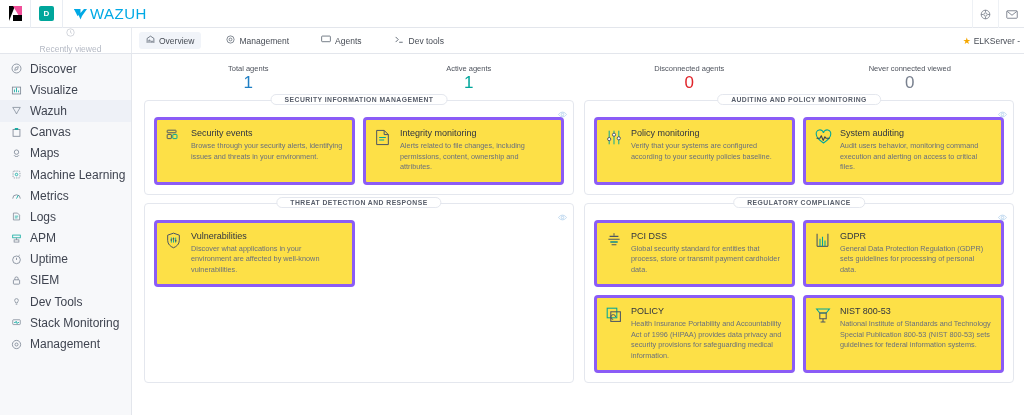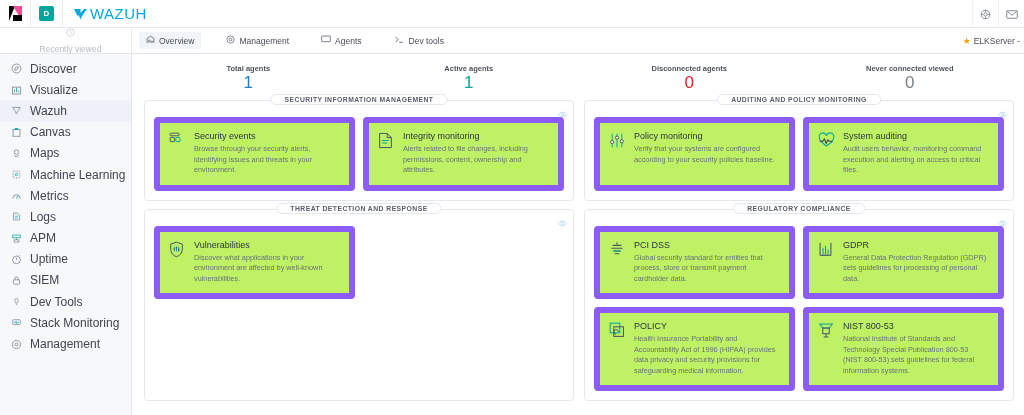--- a/index.html
+++ b/index.html
@@ -83,21 +83,21 @@
     font-size: 12px; color: #3f4450;
   }
   .side-item.active { background: #eef1f7; }
   .side-ico { width: 11px; height: 11px; display: flex; align-items: center; justify-content: center; flex-shrink: 0; }
 
   
   .main { flex: 1; background: #fff; padding: 6px 4px 0 6px; overflow: hidden; }
 
   .stats { display: flex; padding: 4px 0 8px 0; }
   .stat { flex: 1; text-align: center; }
-  .stat-label { font-size: 7.5px; color: #4e535d; margin-bottom: 1px; font-weight: bold; }
+  .stat-label { font-size: 7.5px; color: #4e535d; margin-bottom: 1px; }
   .stat-value { font-size: 17px; font-weight: 300; line-height: 18px; }
 
   .grid { display: flex; gap: 10px; padding: 0 6px; }
   .col { flex: 1; display: flex; flex-direction: column; gap: 8px; min-width: 0; }
 
   .panel {
     border: 1px solid #e4e7ee; border-radius: 4px;
     background: #fff; position: relative;
     padding: 13px 9px 9px 9px;
   }
@@ -106,22 +106,22 @@
     background: #fff; border: 1px solid #e4e7ee; border-radius: 9px;
     padding: 1px 13px;
     font-size: 6.8px; font-weight: bold; letter-spacing: 0.45px;
     color: #585e6b; white-space: nowrap;
   }
   .eye { position: absolute; top: 4px; right: 6px; }
   .cards { display: flex; flex-wrap: wrap; gap: 8px; margin-top: 3px; }
   .card {
     flex: 1 1 calc(50% - 4px);
     min-width: 0;
-    border: 6px solid #8b5cf6; border-radius: 4px;
-    background: #bef264;
+    border: 3px solid #8b5cf6; border-radius: 4px;
+    background: #fde047;
     padding: 8px 9px 9px 9px;
     display: flex; gap: 8px;
   }
   .card.half { max-width: calc(50% - 4px); }
   .card-ico { width: 17px; min-width: 17px; padding-top: 1px; }
   .card-title { font-size: 9px; color: #2f3440; margin-bottom: 3px; font-weight: 400; }
   .card-desc { font-size: 7.3px; line-height: 10.5px; color: #6a707c; }
   .spacer-card { flex: 1 1 calc(50% - 4px); }
 </style>
 </head>

